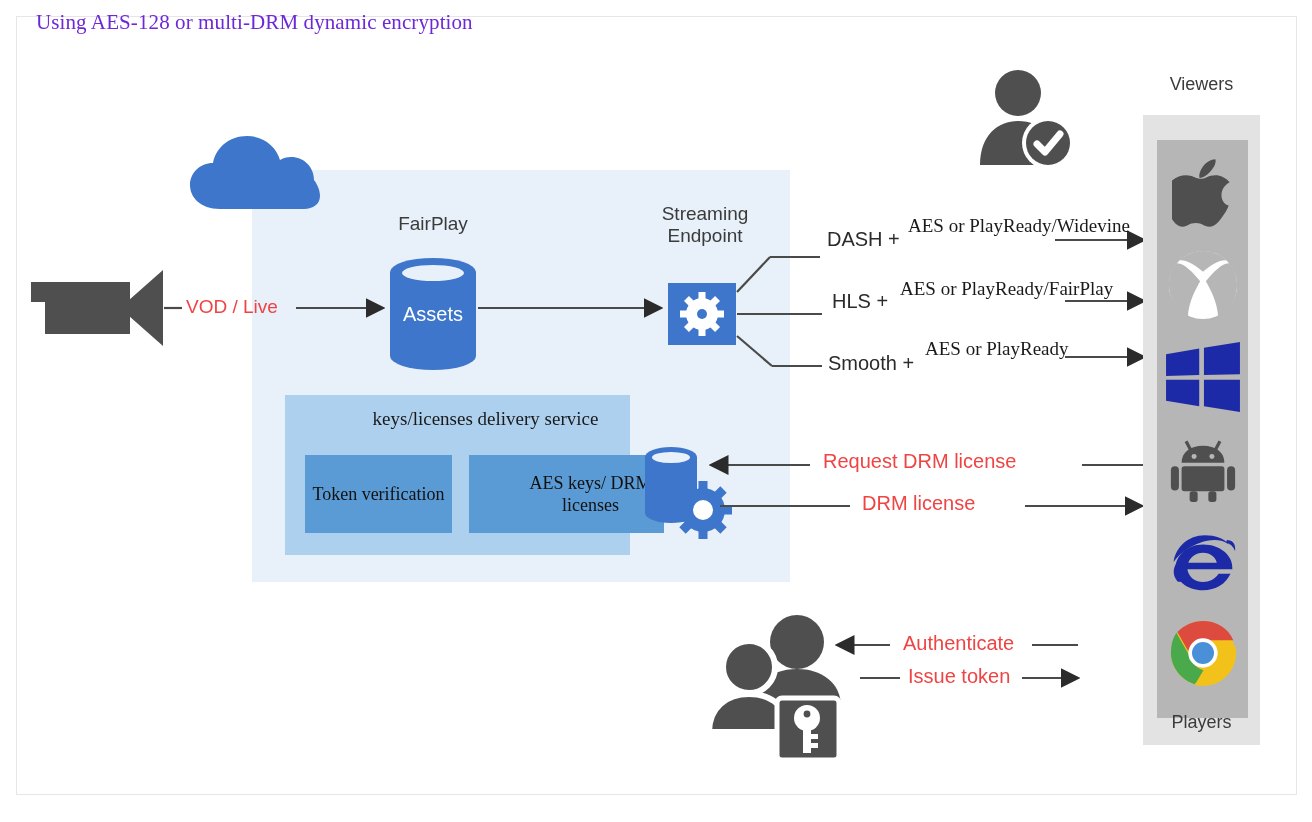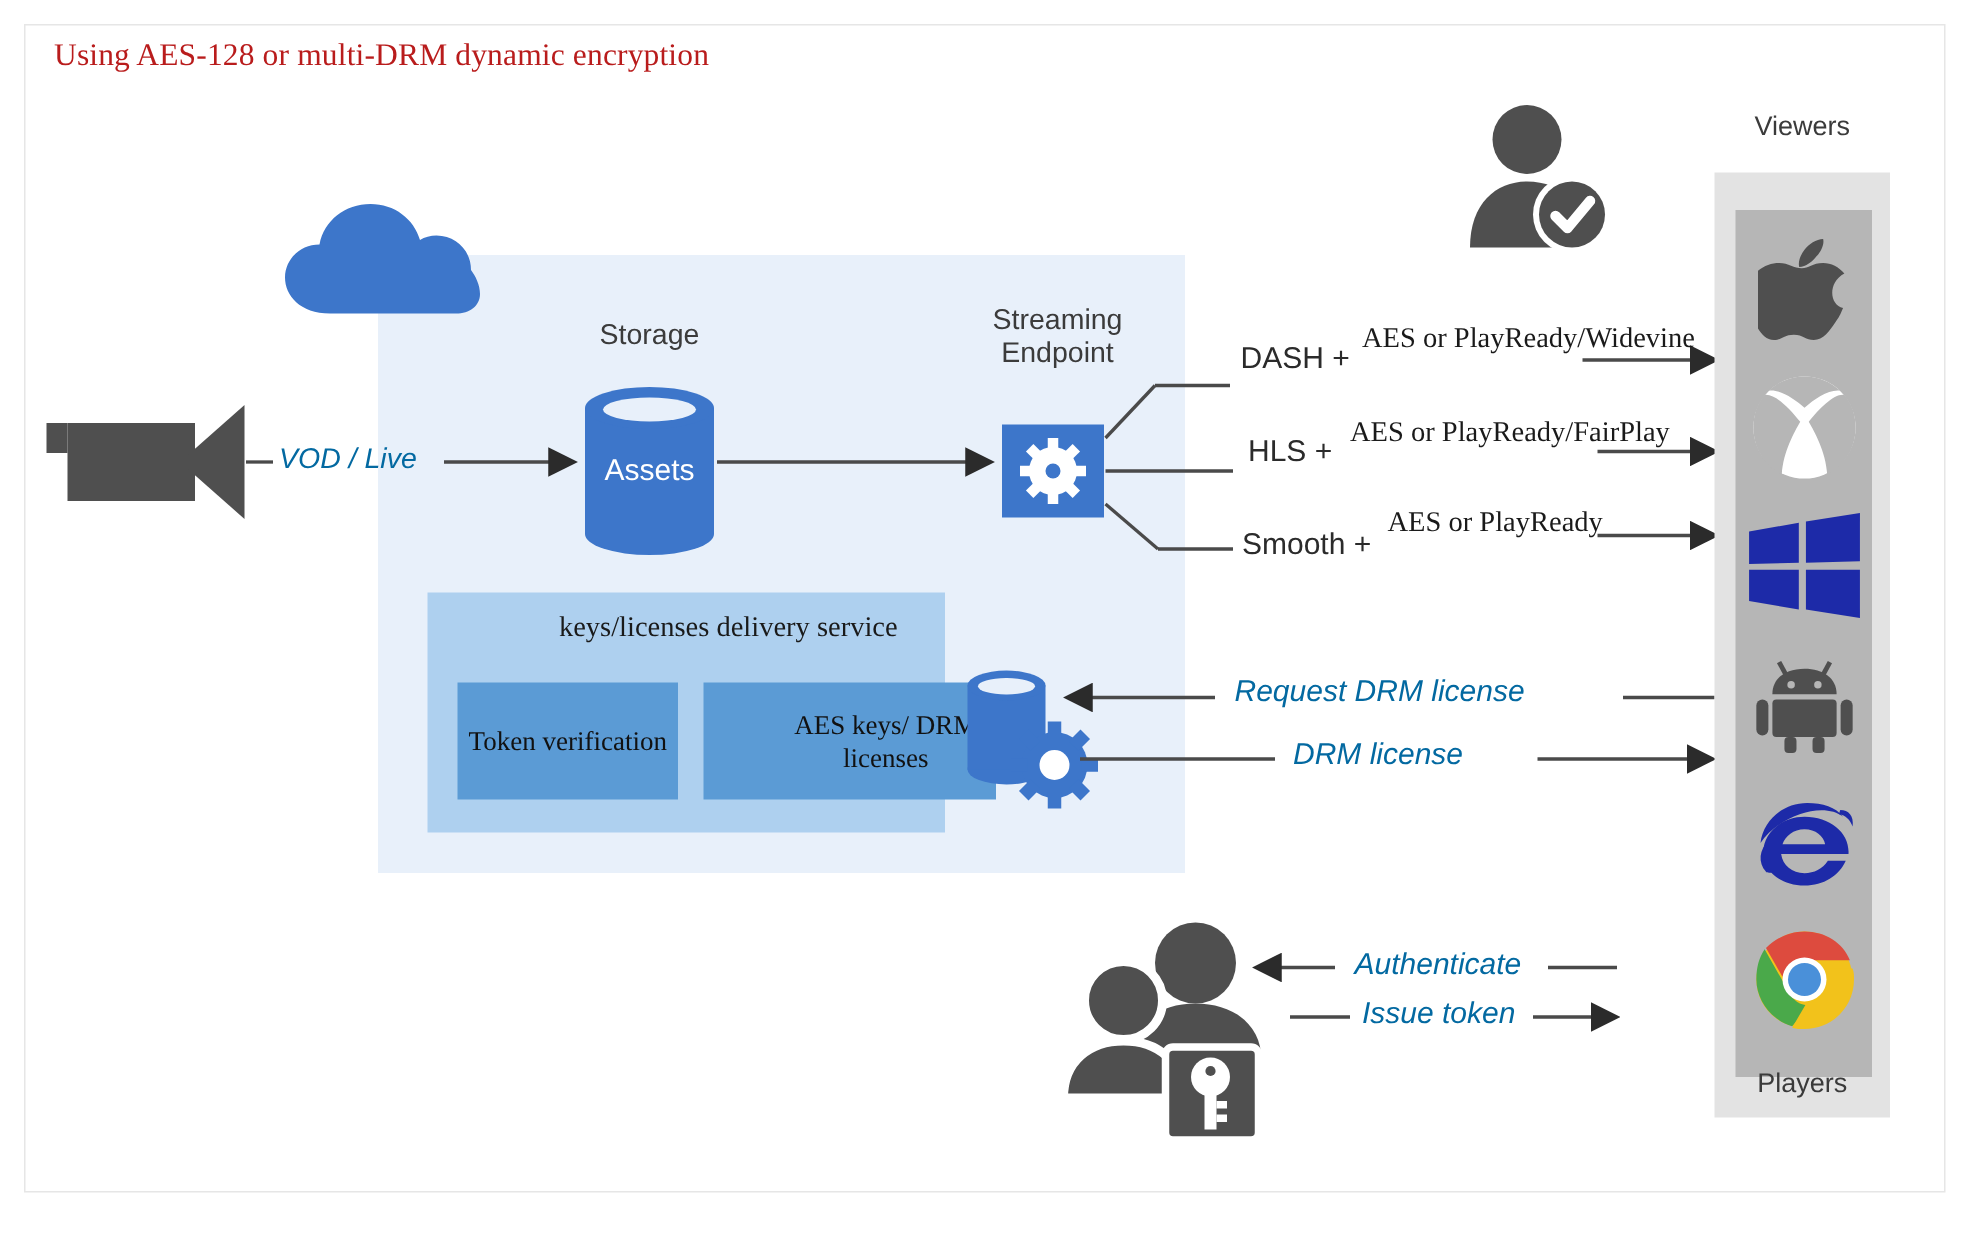--- a/index.html
+++ b/index.html
@@ -2,22 +2,22 @@
 <html><head>
 <meta charset="utf-8">
 <style>
   html,body{margin:0;padding:0;background:#ffffff;}
   body{width:1312px;height:822px;font-family:"Liberation Sans",sans-serif;overflow:hidden;}
   #root{position:relative;width:1312px;height:822px;background:#fff;}
 
   .frame{position:absolute;left:16px;top:16px;width:1281px;height:779px;
          border:1px solid #e6e6e6;box-sizing:border-box;background:#fff;}
 
-  .title{position:absolute;left:36px;top:24px;font-family:"Liberation Serif",serif;
-         font-size:21px;color:#b91c1c;white-space:nowrap;letter-spacing:.1px;}
+  .title{position:absolute;left:36px;top:10px;font-family:"Liberation Serif",serif;
+         font-size:21px;color:#6d28d9;white-space:nowrap;letter-spacing:.1px;}
 
   
   .azure-panel{position:absolute;left:252px;top:170px;width:538px;height:412px;background:#e8f0fa;}
 
   
   .cloud{position:absolute;left:190px;top:133px;width:130px;height:78px;}
 
   
   .cam-body{position:absolute;left:45px;top:282px;width:85px;height:52px;background:#4f4f4f;}
   .cam-tab{position:absolute;left:31px;top:282px;width:14px;height:20px;background:#4f4f4f;}
@@ -61,21 +61,21 @@
   .players-inner{position:absolute;left:1157px;top:140px;width:91px;height:578px;background:#b6b6b6;}
   .lbl-viewers{position:absolute;left:1143px;top:74px;width:117px;text-align:center;font-size:18px;color:#3b3b3b;}
   .lbl-players{position:absolute;left:1143px;top:712px;width:117px;text-align:center;font-size:18px;color:#3b3b3b;}
   .plat{position:absolute;left:1157px;width:91px;height:86px;display:flex;align-items:center;justify-content:center;}
 
   
   .person-check{position:absolute;left:970px;top:65px;width:105px;height:105px;}
   .people-key{position:absolute;left:705px;top:610px;width:150px;height:150px;}
 
   
-  .lb{position:absolute;white-space:nowrap;color:#0369a1;font-style:italic;}
+  .lb{position:absolute;white-space:nowrap;color:#ef4444;}
   .lb-vod{left:186px;top:296px;font-size:19px;}
   .proto{position:absolute;font-size:20px;color:#2b2b2b;white-space:nowrap;}
   .enc{position:absolute;font-family:"Liberation Serif",serif;font-size:19px;color:#1a1a1a;
        text-align:left;line-height:1.12;}
   .lb-req{left:823px;top:450px;font-size:20px;}
   .lb-drm{left:862px;top:492px;font-size:20px;}
   .lb-auth{left:903px;top:632px;font-size:20px;}
   .lb-tok{left:908px;top:665px;font-size:20px;}
 
   svg.ov{position:absolute;left:0;top:0;width:1312px;height:822px;pointer-events:none;}
@@ -99,21 +99,21 @@
   </div>
 
   <div>
     <div class="cam-tab"></div>
     <div class="cam-body"></div>
     <div class="cam-lens"></div>
   </div>
 
   <div class="lb lb-vod">VOD / Live</div>
 
-  <div class="cap-storage">Storage</div>
+  <div class="cap-storage">FairPlay</div>
   <div class="cyl storage-cyl">
     <div class="bottom"></div>
       <div class="body"></div>
       <div class="top"></div>
       <div class="hole"></div>
     <div class="lbl">Assets</div>
   </div>
 
   <div class="cap-endpoint">Streaming Endpoint</div>
   <div class="sep-box">

